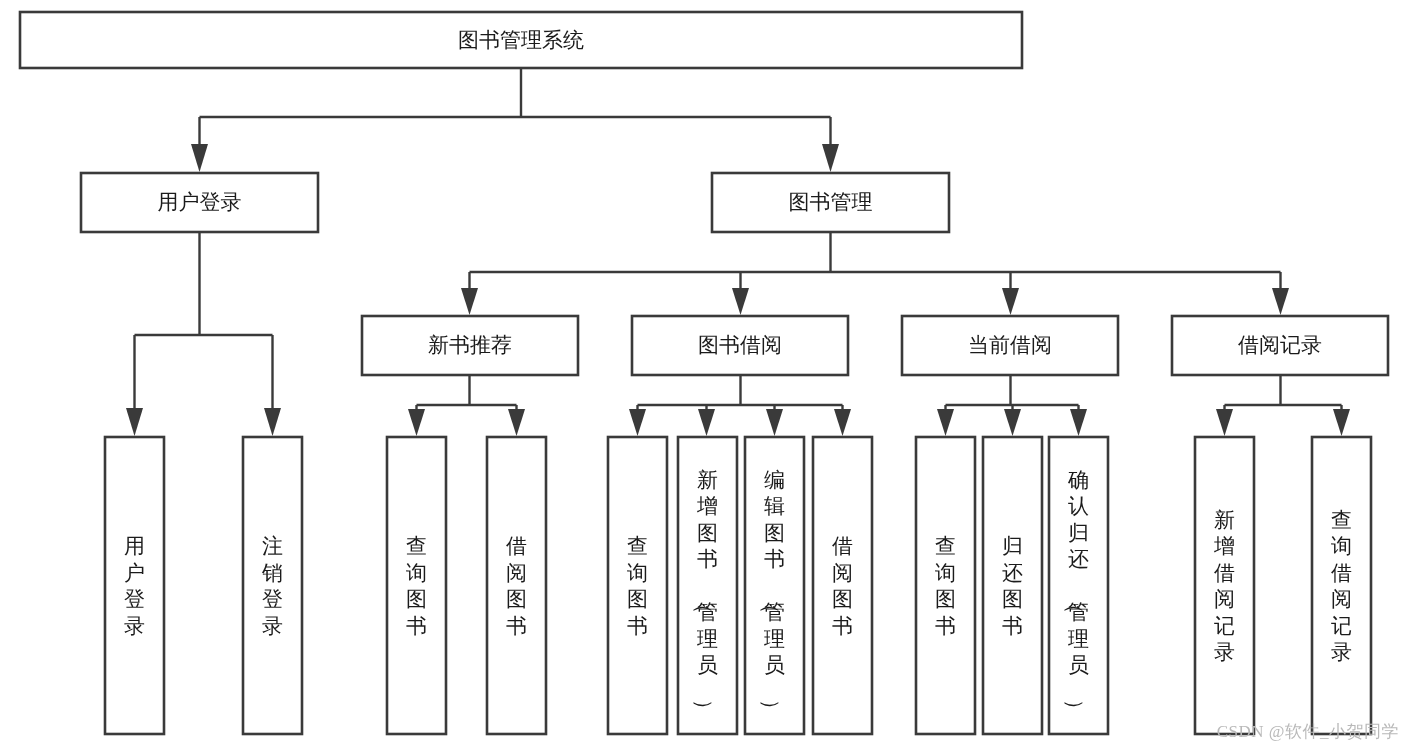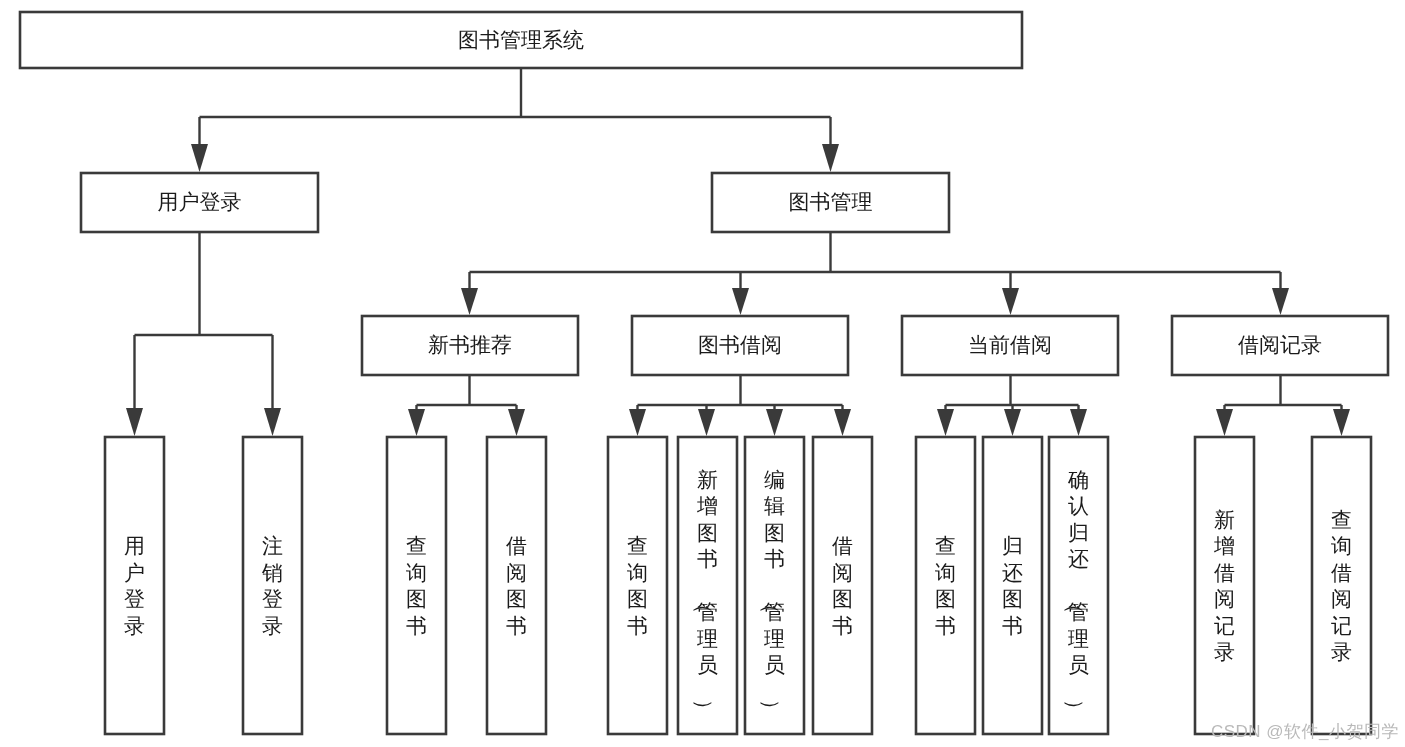--- a/index.html
+++ b/index.html
@@ -52,21 +52,21 @@
   .node-label-v {
     font-family: "DejaVu Sans", "Liberation Sans", sans-serif;
     font-size: 21px;
     fill: #1b1b1b;
     text-anchor: middle;
   }
   .watermark-text {
     position: absolute;
     right: 6px;
     bottom: 4px;
-    font-family: Liberation Sans, sans-serif;
+    font-family: Liberation Serif, serif;
     font-size: 17px;
     color: #b9b9b9;
     letter-spacing: 0.5px;
     white-space: nowrap;
     user-select: none;
   }
 </style>
 </head>
 <body>
 

